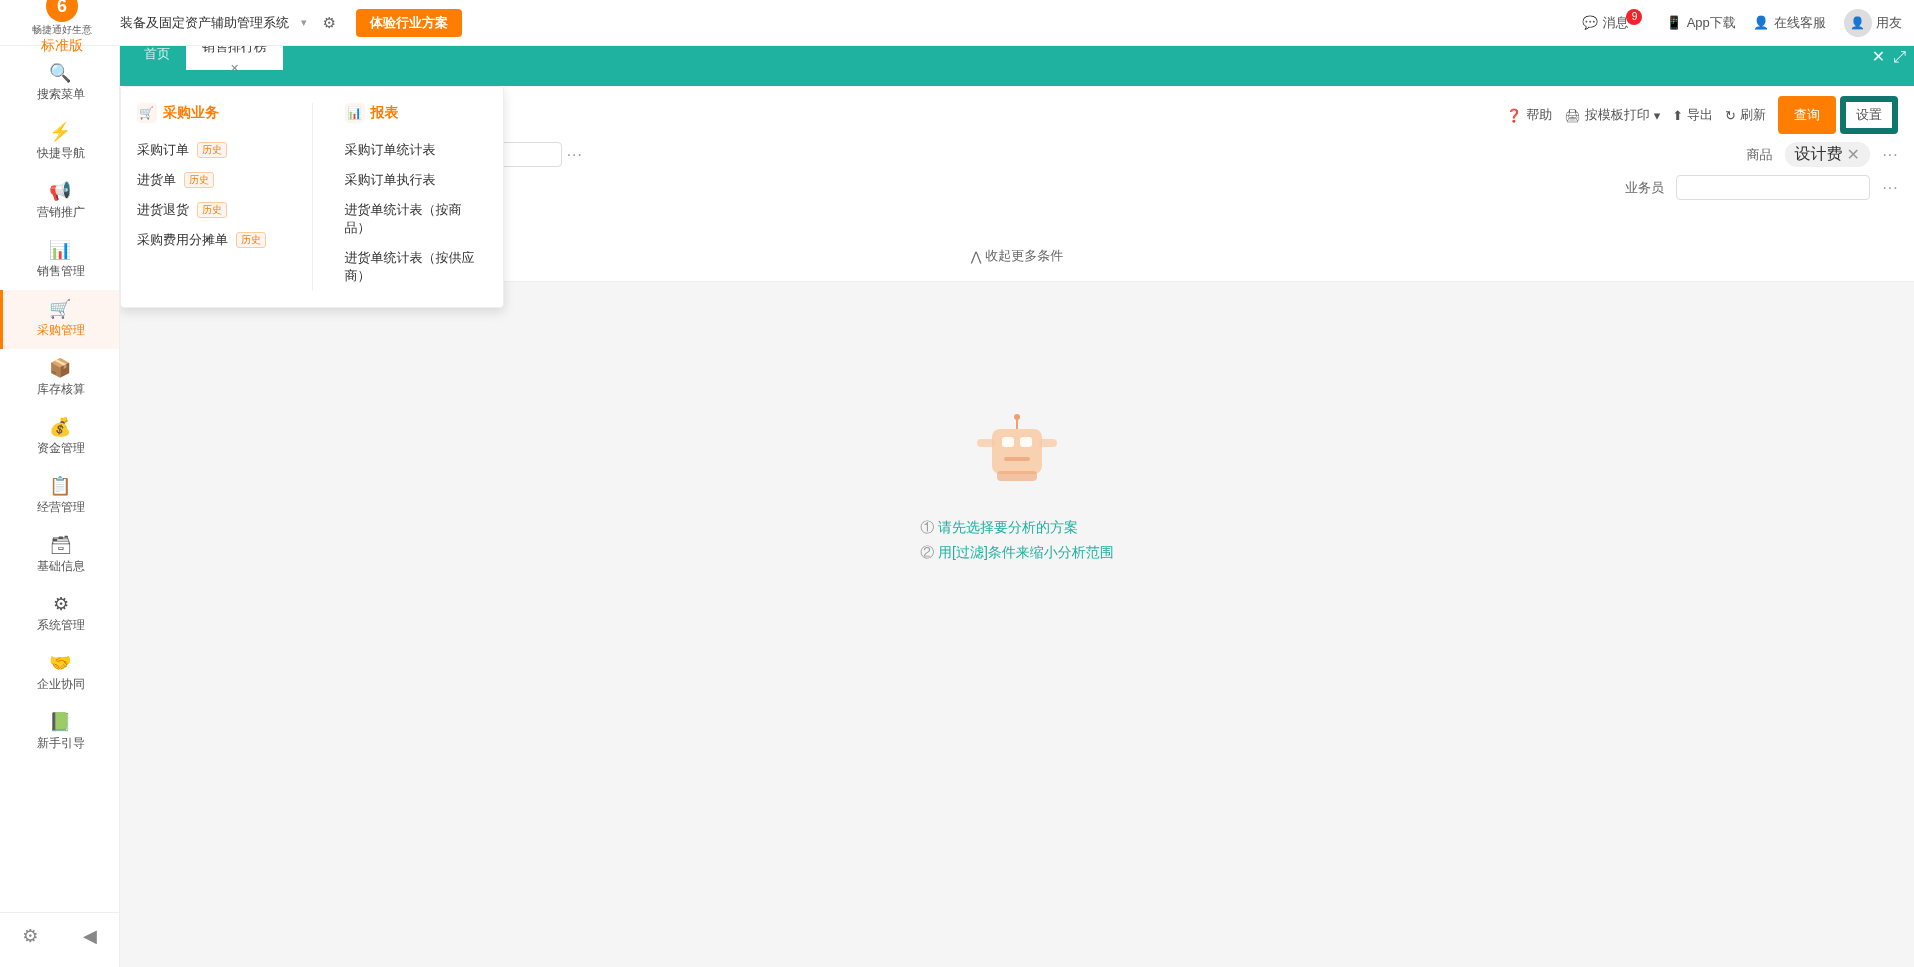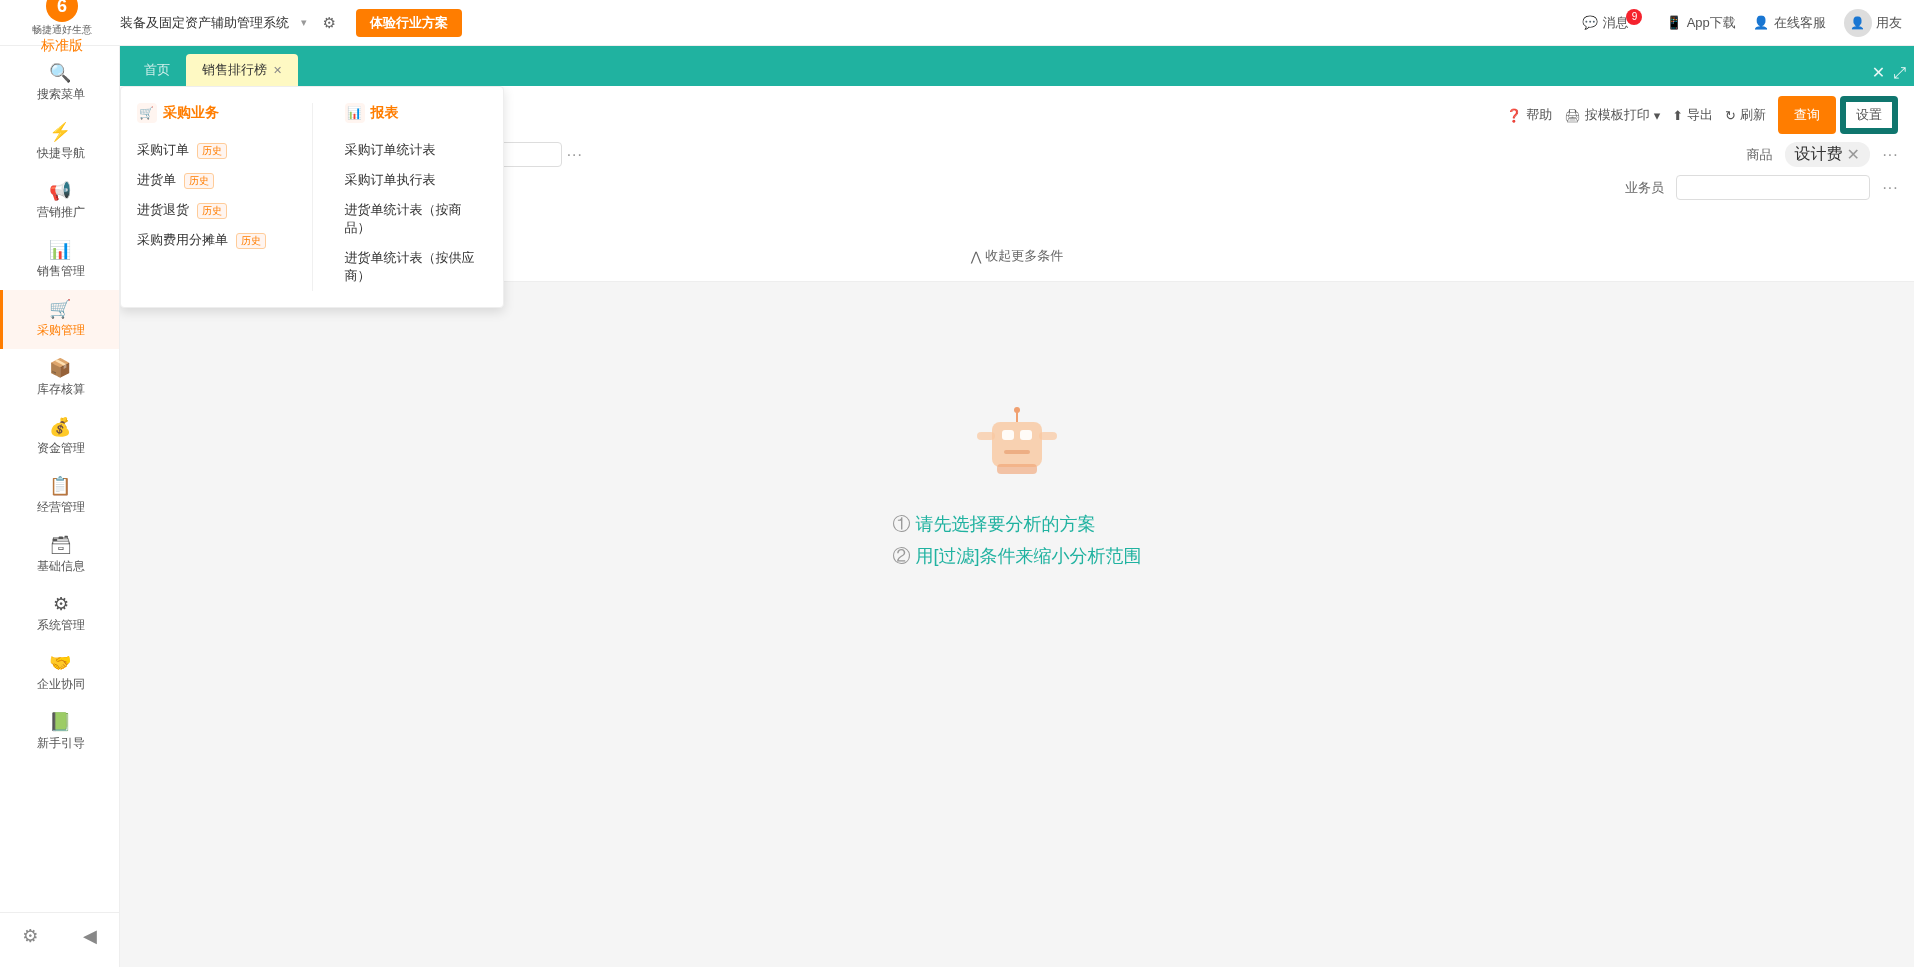--- a/index.html
+++ b/index.html
@@ -143,39 +143,40 @@
       flex-direction: column;
       overflow: hidden;
     }
 
     
     .tab-bar {
       height: 40px;
       background: #20b2a0;
       display: flex;
       align-items: flex-end;
-      padding: 0 8px;
+      padding: 16px 8px;
       position: relative;
     }
     .tab {
       height: 32px;
       padding: 0 16px;
       display: flex;
       align-items: center;
       gap: 6px;
       border-radius: 4px 4px 0 0;
       cursor: pointer;
       font-size: 13px;
       color: rgba(255,255,255,0.8);
       background: transparent;
       white-space: nowrap;
     }
     .tab.active {
-      background: #fef9c3;
+      background: #ffffff;
       color: #333;
+      flex-direction: column;
     }
     .tab .close-btn {
       font-size: 11px;
       color: #888;
       cursor: pointer;
     }
     .tab-bar-right {
       margin-left: auto;
       display: flex;
       align-items: center;
@@ -286,21 +287,21 @@
       align-items: center;
       justify-content: center;
       height: 400px;
       color: #999;
     }
     .empty-icon {
       width: 100px; height: 100px;
       position: relative;
       margin-bottom: 16px;
     }
-    .empty-text { color: #999; font-size: 18px; line-height: 1.8; }
+    .empty-text { color: #999; font-size: 14px; line-height: 1.8; }
     .empty-text span { color: #20b2a0; }
 
     
     .dropdown-menu {
       position: absolute;
       top: 40px;
       left: 0;
       background: #fff;
       border: 1px solid #eee;
       border-radius: 4px;
@@ -320,21 +321,21 @@
       margin-bottom: 12px;
     }
     .dropdown-col-title .col-icon {
       width: 20px; height: 20px;
       background: #fff5f0;
       border-radius: 4px;
       display: flex; align-items: center; justify-content: center;
       font-size: 12px;
     }
     .dropdown-item {
-      display: flex; align-items: flex-end; gap: 8px;
+      display: flex; align-items: center; gap: 8px;
       padding: 6px 0;
       cursor: pointer;
       color: #333;
       font-size: 13px;
     }
     .hist-badge {
       background: #fff5f0;
       border: 1px solid #ffcc99;
       color: #ff7d00;
       font-size: 10px;

